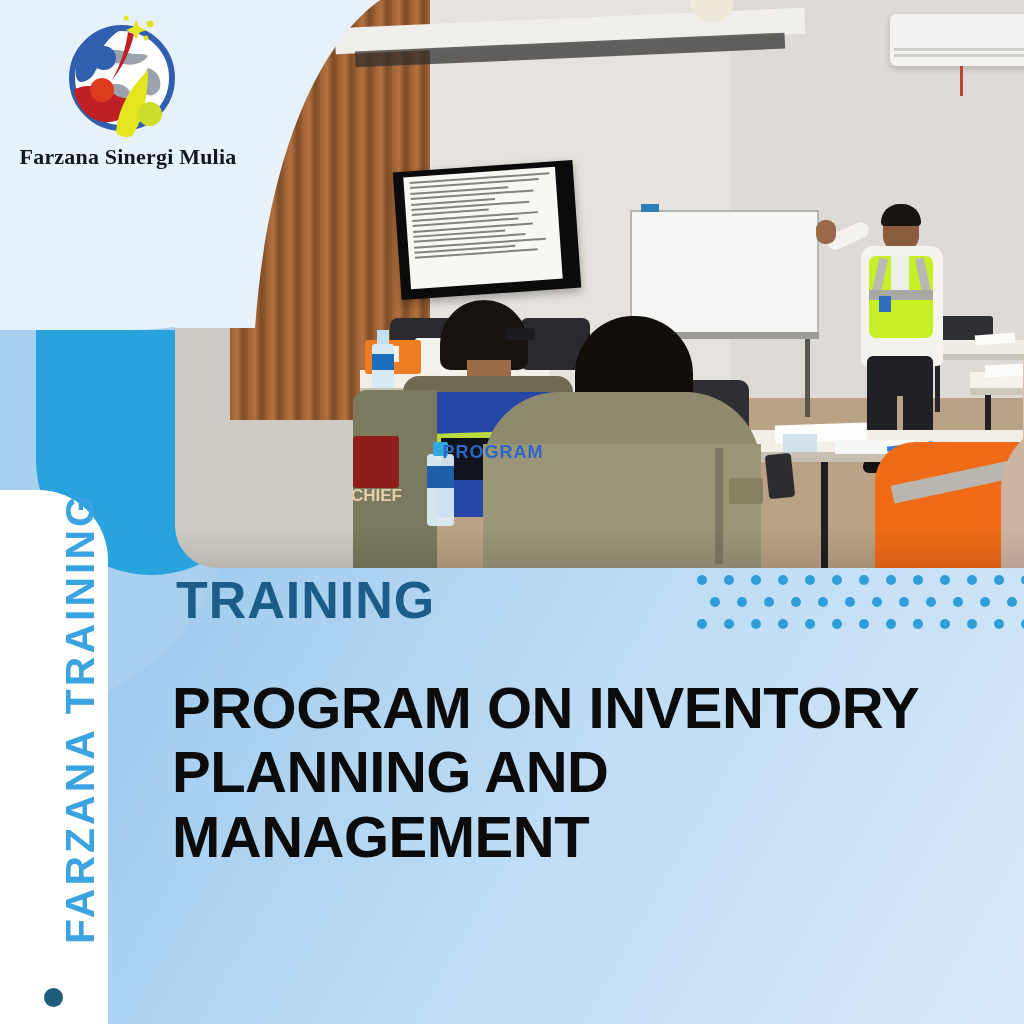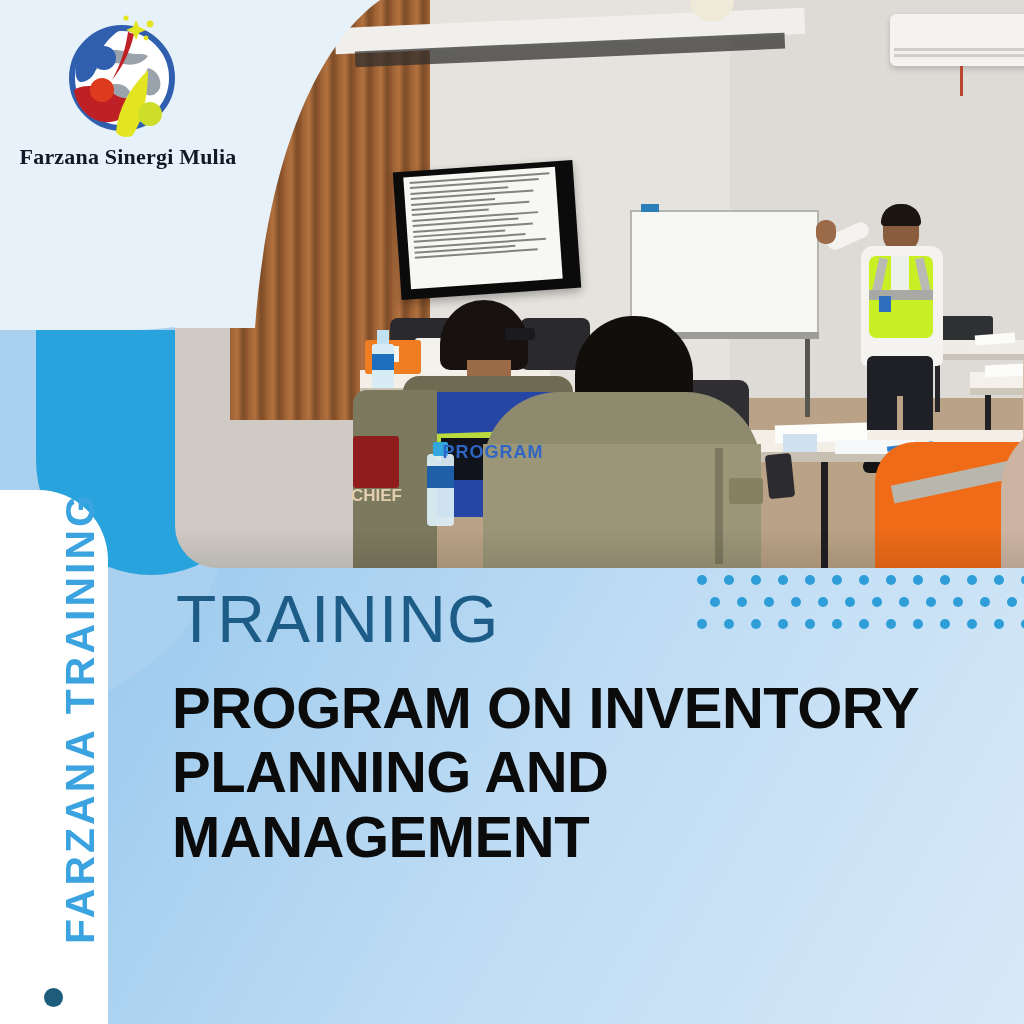--- a/index.html
+++ b/index.html
@@ -210,22 +210,22 @@
 
   
   .ph-bottom-shadow{left:0;bottom:0;width:849px;height:40px;
             background:linear-gradient(180deg,rgba(0,0,0,0) 0%,rgba(0,0,0,.10) 100%);z-index:40;}
 
   
   .dotgrid{position:absolute;left:697px;top:575px;width:330px;height:66px;z-index:6;}
 
   
   .h-training{
-    position:absolute;left:176px;top:586px;z-index:8;
-    font-size:66px;font-weight:normal;letter-spacing:1px;
+    position:absolute;left:176px;top:574px;z-index:8;
+    font-size:52px;font-weight:bold;letter-spacing:1px;
     color:#1d5c86;line-height:1;font-family:"Liberation Sans", sans-serif;
   }
   .h-sub{
     position:absolute;left:172px;top:676px;width:860px;z-index:8;
     font-size:58px;font-weight:bold;line-height:1.11;color:#0b0b0b;
     font-family:"Liberation Sans", sans-serif;letter-spacing:-0.5px;
   }
 </style>
 </head>
 <body>

